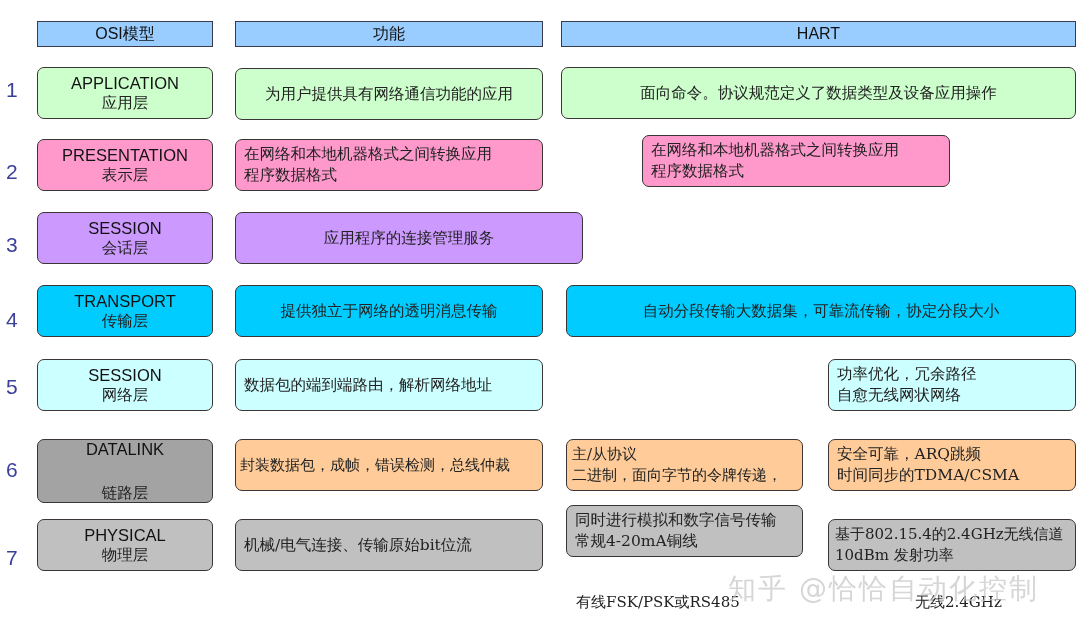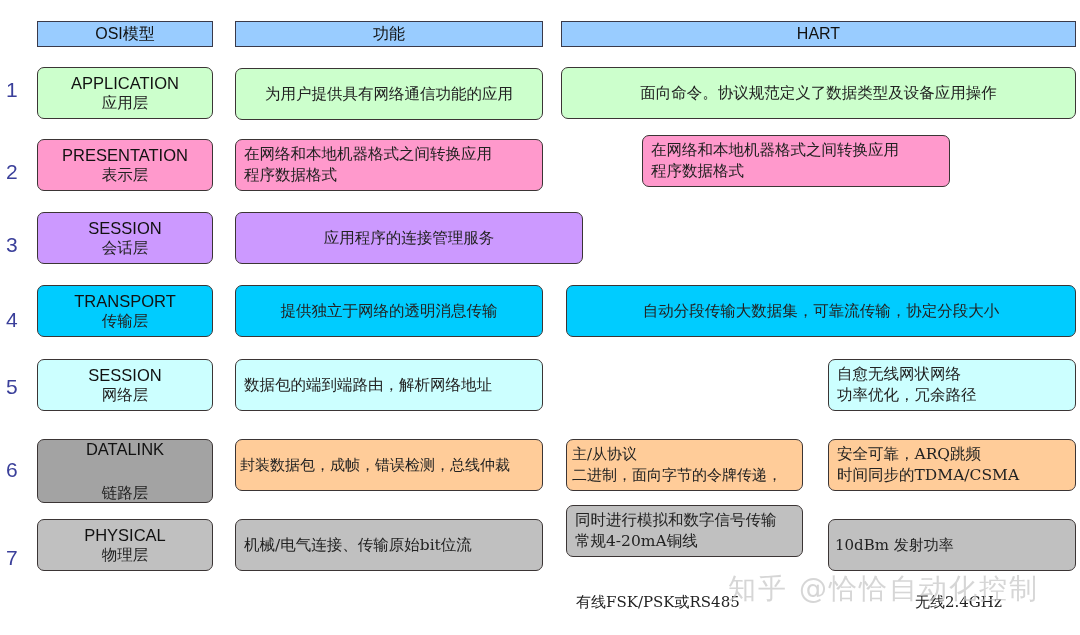--- a/index.html
+++ b/index.html
@@ -84,22 +84,22 @@
 
 <div class="num" style="top:375px;">5</div>
 <div class="box layer" style="left:37px;top:359px;width:176px;height:52px;background:#ccffff;">
   <div class="en">SESSION</div>
   <div class="zh">网络层</div>
 </div>
 <div class="box desc left" style="left:235px;top:359px;width:308px;height:52px;background:#ccffff;">
   <div>数据包的端到端路由，解析网络地址</div>
 </div>
 <div class="box desc left" style="left:828px;top:359px;width:248px;height:52px;background:#ccffff;">
+  <div>功率优化，冗余路径</div>
   <div>自愈无线网状网络</div>
-  <div>功率优化，冗余路径</div>
 </div>
 
 <div class="num" style="top:458px;">6</div>
 <div class="box layer" style="left:37px;top:439px;width:176px;height:64px;background:#a3a3a3;justify-content:space-between;">
   <div class="en">DATALINK</div>
   <div class="zh">链路层</div>
 </div>
 <div class="box desc left" style="left:235px;top:439px;width:308px;height:52px;background:#ffcc99;padding-left:4px;font-size:15px;">
   <div style="white-space:nowrap;">封装数据包，成帧，错误检测，总线仲裁</div>
 </div>
@@ -118,19 +118,20 @@
   <div class="zh">物理层</div>
 </div>
 <div class="box desc left" style="left:235px;top:519px;width:308px;height:52px;background:#c0c0c0;">
   <div>机械/电气连接、传输原始bit位流</div>
 </div>
 <div class="box desc left" style="left:566px;top:505px;width:237px;height:52px;background:#c0c0c0;">
   <div style="white-space:nowrap;">同时进行模拟和数字信号传输</div>
   <div>常规4-20mA铜线</div>
 </div>
 <div class="box desc left" style="left:828px;top:519px;width:248px;height:52px;background:#c0c0c0;padding-left:6px;font-size:15px;">
+  <div style="white-space:nowrap;">基于802.15.4的2.4GHz无线信道</div>
   <div>10dBm 发射功率</div>
 </div>
 
 <div class="below" style="left:576px;">有线FSK/PSK或RS485</div>
 <div class="below" style="left:915px;">无线2.4GHz</div>
 
 <div class="wm">知乎 @恰恰自动化控制</div>
 
 </body></html>

